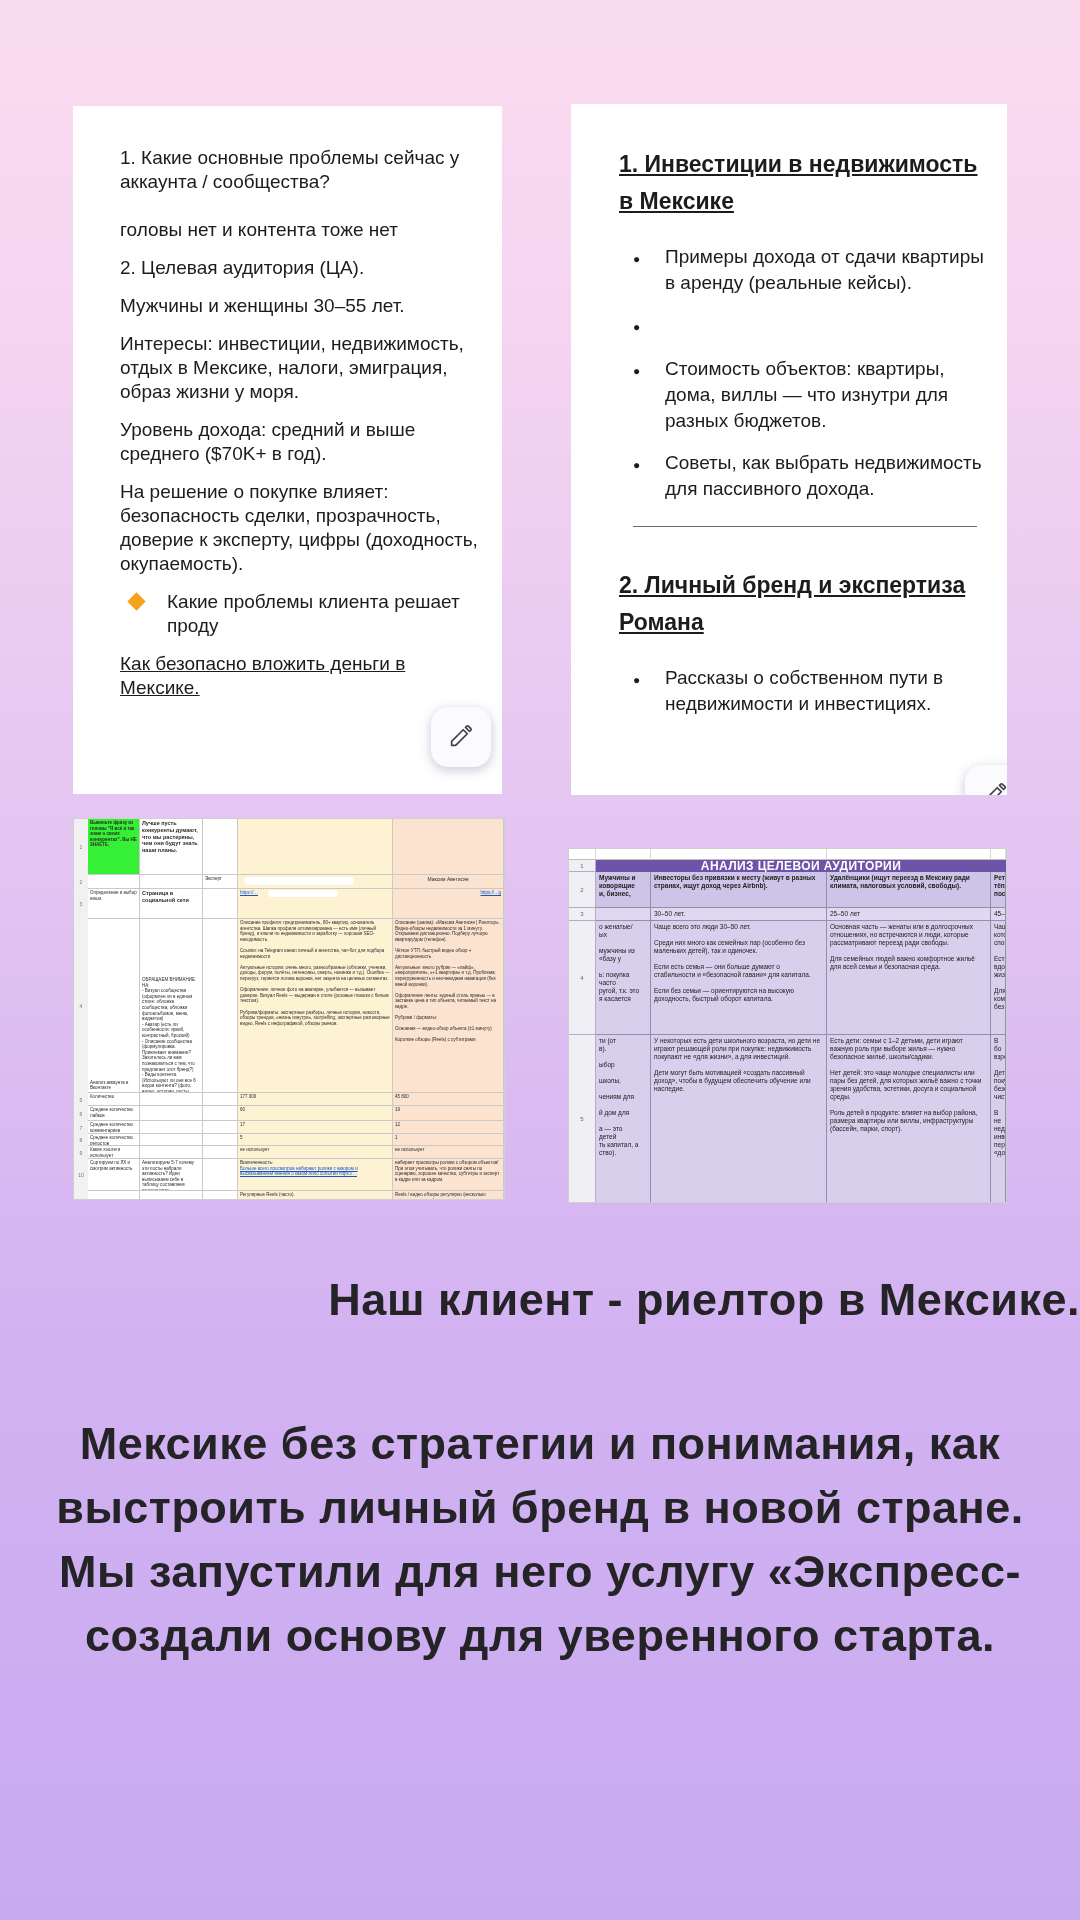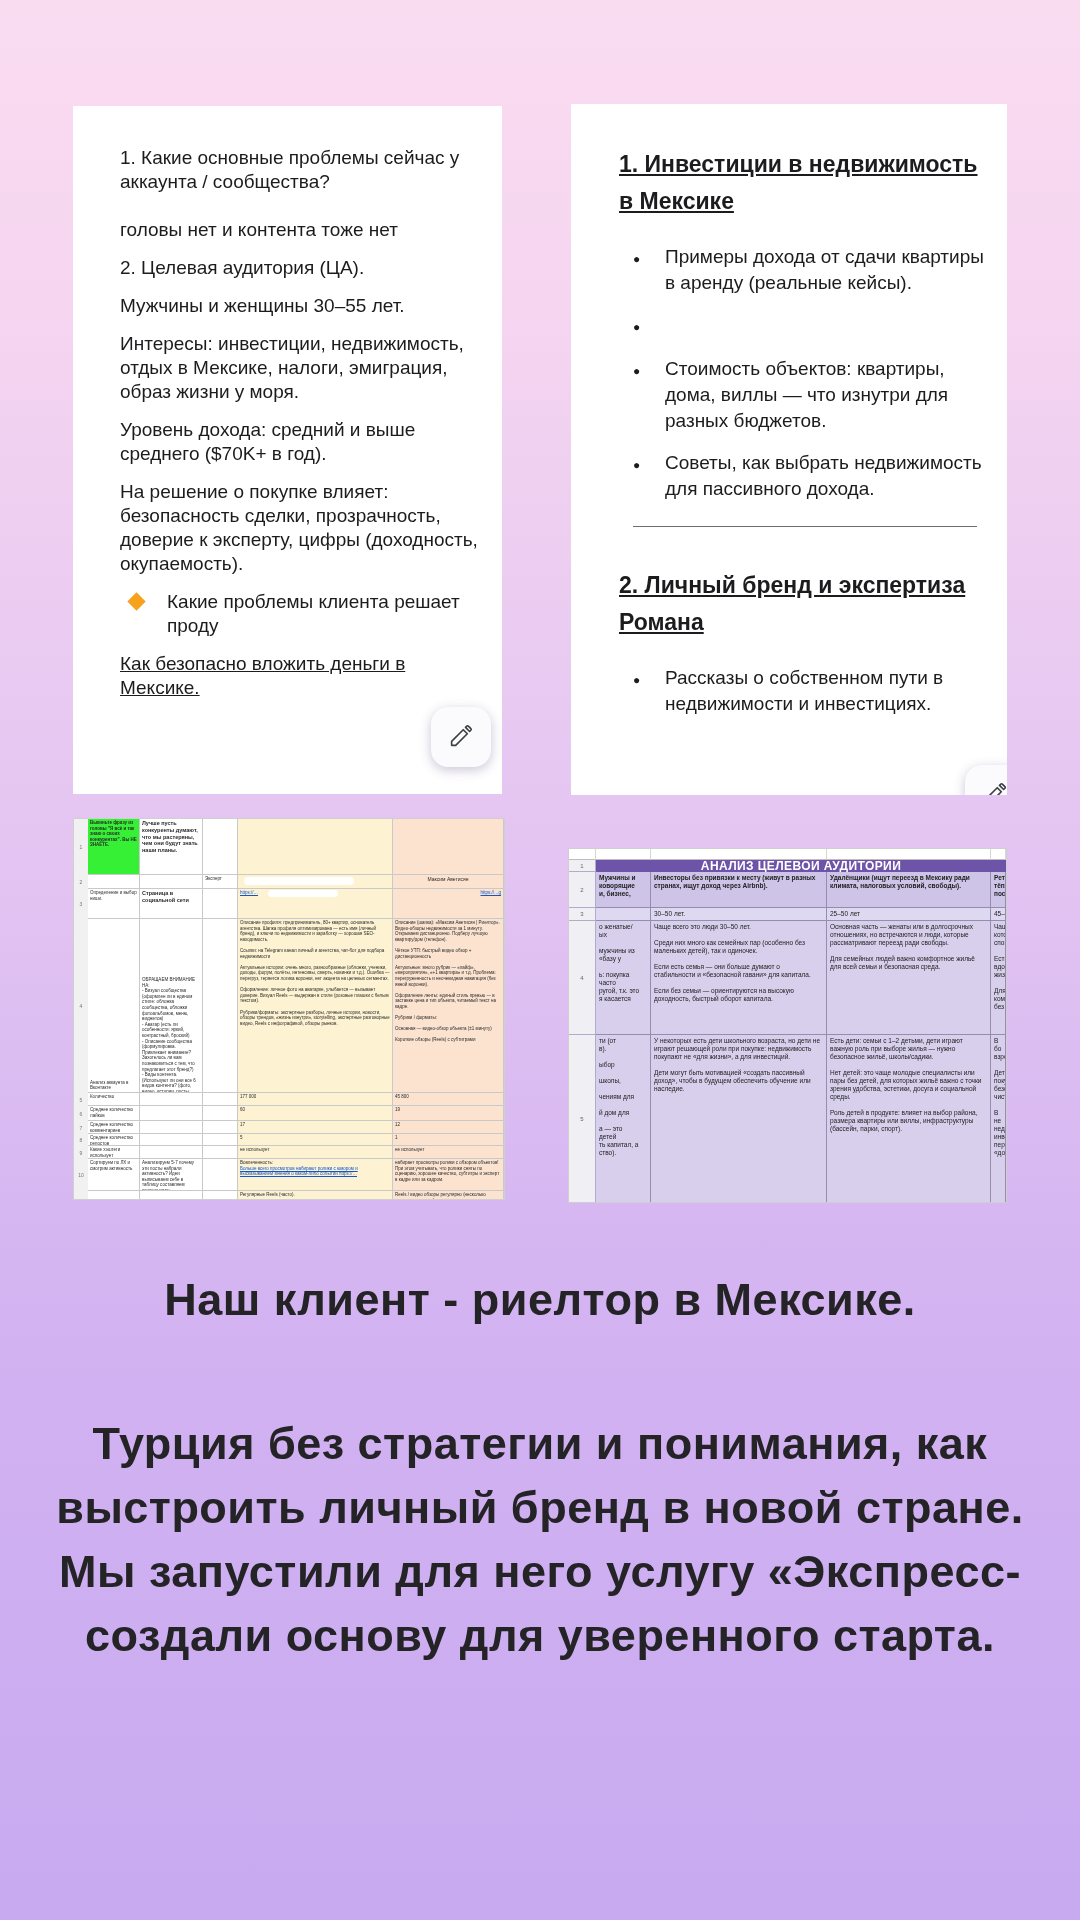--- a/index.html
+++ b/index.html
@@ -64,21 +64,21 @@
     font-size:6.5px;line-height:8px;color:#222;padding:2px 3px;}
   .sr .hdr{background:#cdc4e7;font-weight:700;}
   .sr .age{background:#ded8f0;}
   .purple-band{background:#6e54a8;color:#fff;font-weight:700;font-size:12px;letter-spacing:.4px;
     display:flex;align-items:center;justify-content:center;}
   .chrome{height:11px;background:#fff;}
   .chrome .cell{background:#fff;border-right:1px solid #d6d6d6;border-bottom:1px solid #bdbdbd;}
   
   .caption{position:absolute;left:0;top:1272px;width:1080px;text-align:center;color:#242427;
     font-weight:700;font-size:45px;letter-spacing:.5px;}
-  .cap1{margin:0 0 84px;line-height:56px;}
+  .cap1{margin:0 0 84px;line-height:56px;text-align:right;}
   .capline{margin:0;line-height:64px;}
 </style>
 </head>
 <body>
 
 <div class="canvas">
 
   <section class="card doc-left">
     <p>1. Какие основные проблемы сейчас у аккаунта / сообщества?</p>
     <p class="sp">головы нет и контента тоже нет</p>
@@ -374,19 +374,19 @@
 В не
 нед
 инве
 пер
 «дом</div>
     </div>
   </section>
 
   <div class="caption">
     <p class="cap1">Наш клиент - риелтор в Мексике.</p>
-    <p class="capline">Турция без стратегии и понимания, как</p>
+    <p class="capline">Мексике без стратегии и понимания, как</p>
     <p class="capline">выстроить личный бренд в новой стране.</p>
     <p class="capline">Мы запустили для него услугу «Экспресс-</p>
     <p class="capline">создали основу для уверенного старта.</p>
   </div>
 
 </div>
 
 </body></html>

